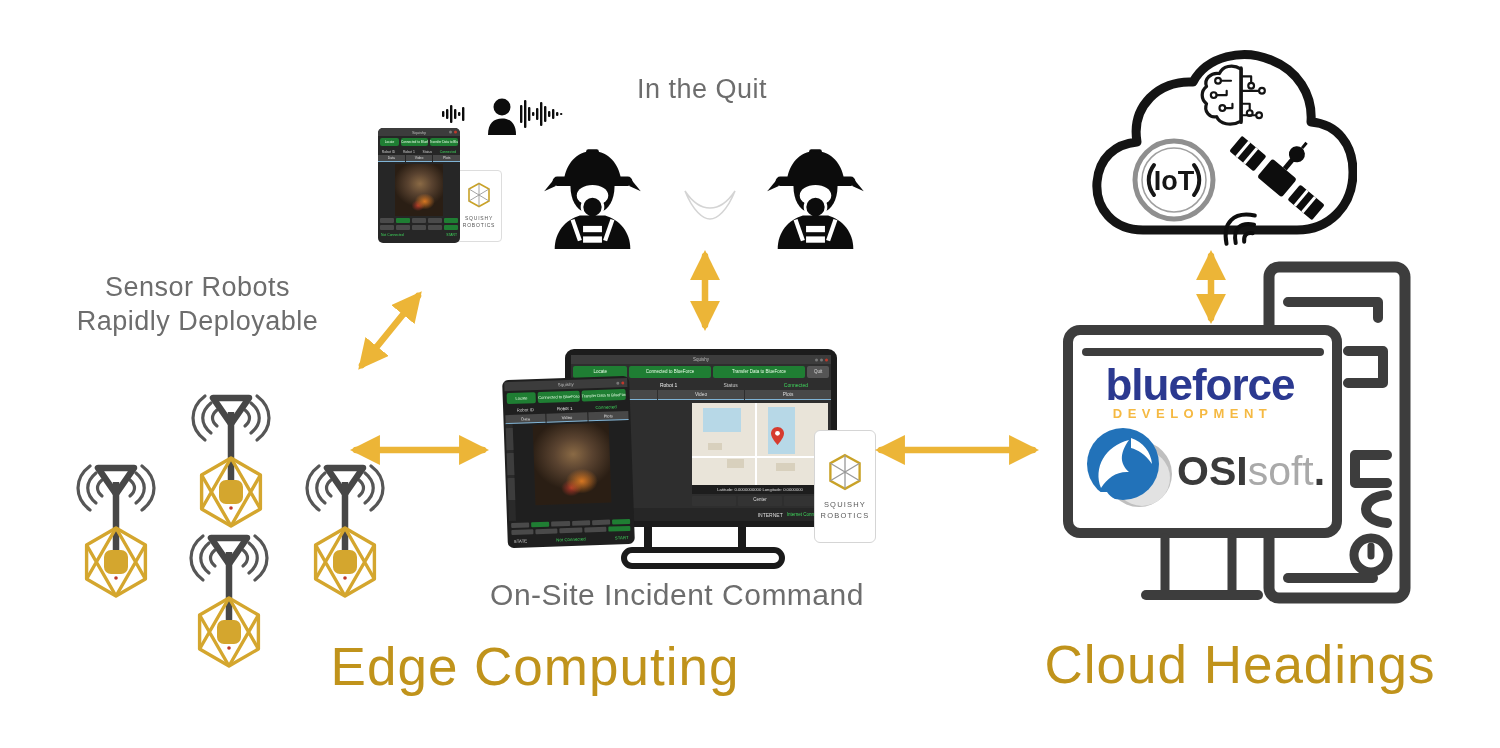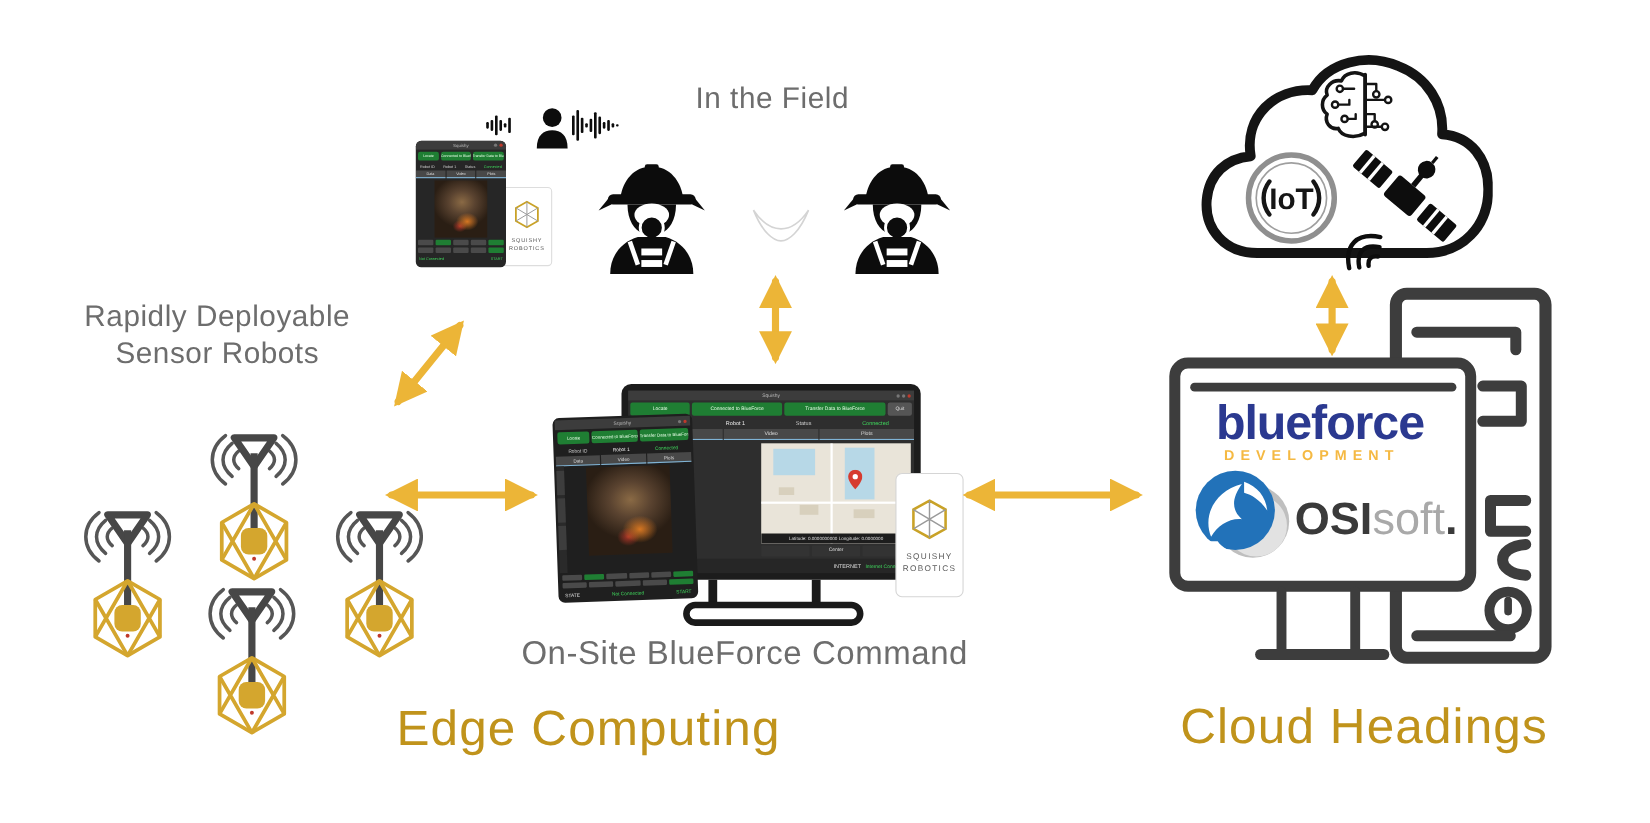--- a/index.html
+++ b/index.html
@@ -9,21 +9,21 @@
     --dev-gold:#F5B942; --osi-gray:#A9A9A9; --ink:#111111;
     --icon-gray:#3D3D3D; --robot-gold:#D4A62E; --wifi-gray:#565656;
     --map-bg:#E9E4D9; --map-water:#B7D8E7; --pin-red:#D63B2F;
   }
   html,body{margin:0;padding:0;}
   body{width:1500px;height:748px;position:relative;overflow:hidden;background:#fff;
        font-family:"Liberation Sans",sans-serif;}
   .abs{position:absolute;}
   .ctr{text-align:center;}
   .gray-label{color:var(--gray-text);font-size:27px;letter-spacing:.5px;}
-  .gold-label{color:var(--gold-text);font-size:45px;letter-spacing:1px;}
+  .gold-label{color:var(--gold-text);font-size:53px;letter-spacing:1px;}
   
   .scrn{background:var(--ui-dark);overflow:hidden;display:flex;flex-direction:column;}
   .tbar{background:var(--ui-titlebar);display:flex;align-items:center;justify-content:center;position:relative;flex:0 0 auto;}
   .tbar .t{color:#bbb;}
   .wdots{position:absolute;right:3px;top:50%;transform:translateY(-50%);display:flex;gap:2px;}
   .wdots i{width:3px;height:3px;border-radius:50%;background:#777;display:block;}
   .wdots i.red{background:#c0392b;}
   .btnrow{display:flex;gap:2px;padding:2px;flex:0 0 auto;}
   .gbtn{background:var(--green-btn);color:#e8ffe8;border-radius:2px;text-align:center;
         overflow:hidden;white-space:nowrap;}
@@ -130,21 +130,21 @@
 
 <div class="abs" style="left:456px;top:170px;width:46px;height:72px;background:#fff;border:1px solid #ddd;border-radius:4px;z-index:1;text-align:center;padding-top:11px;box-sizing:border-box;">
   <svg width="26" height="26" viewBox="0 0 26 26">
     <path d="M13,1.5 L23,7 V19 L13,24.5 L3,19 V7 Z" fill="none" stroke="#C9A227" stroke-width="1.6"></path>
     <path d="M13,1.5 V24.5 M3,7 L23,19 M23,7 L3,19" fill="none" stroke="#9a9a9a" stroke-width="0.9"></path>
   </svg>
   <div style="font-size:5px;letter-spacing:.8px;color:#555;margin-top:3px;">SQUISHY</div>
   <div style="font-size:5px;letter-spacing:.8px;color:#555;margin-top:1px;">ROBOTICS</div>
 </div>
 
-<div class="abs ctr gray-label" style="left:540px;top:74px;width:324px;">In the Field</div>
+<div class="abs ctr gray-label" style="left:540px;top:74px;width:324px;">In the Quit</div>
 
 <div class="abs" style="left:540px;top:143px;width:105px;height:107px;background:#fff;">
   <svg width="105" height="107" viewBox="0 0 100 100">
     <g fill="#0c0c0c">
       <rect x="44" y="5" width="12" height="8" rx="2"></rect>
       <path d="M50,7 C34,7 25,20 23,33 L77,33 C75,20 66,7 50,7 Z"></path>
       <rect x="12" y="31" width="76" height="9" rx="4.5"></rect>
       <path d="M13,34 L4,45 L15,40 Z"></path>
         <path d="M87,34 L96,45 L85,40 Z"></path>
       <path d="M29,40 C29,54 35,62 42,65 L58,65 C65,62 71,54 71,40 Z"></path>
@@ -176,22 +176,22 @@
       <line x1="69" y1="72" x2="62" y2="92" stroke="#fff" stroke-width="4"></line>
     </g>
   </svg>
 </div>
 
 <svg class="abs" style="left:683px;top:187px;" width="54" height="36" viewBox="0 0 54 36">
   <path d="M2,4 C10,24 20,32 27,32 C34,32 44,24 52,4 C44,16 35,21 27,21 C19,21 10,16 2,4 Z" fill="#fff" stroke="#d4d4d4" stroke-width="1.5"></path>
 </svg>
 
 <div class="abs ctr gray-label" style="left:40px;top:270px;width:315px;line-height:34px;">
+  <div>Sensor Robots</div>
   <div>Rapidly Deployable</div>
-  <div>Sensor Robots</div>
 </div>
 
 <svg class="abs" style="left:66px;top:452px;" width="100" height="150" viewBox="0 0 100 150">
   <g stroke="#565656" stroke-width="3.2" stroke-linecap="round" fill="none">
     <path d="M24,14 C8,26 8,46 24,58"></path>
       <path d="M30,21 C19,30 19,42 30,51"></path>
       <path d="M36,28 C30,33 30,39 36,44"></path>
     <path d="M76,14 C92,26 92,46 76,58"></path>
       <path d="M70,21 C81,30 81,42 70,51"></path>
       <path d="M64,28 C70,33 70,39 64,44"></path>
@@ -393,21 +393,21 @@
 
 <div class="abs" style="left:814px;top:430px;width:62px;height:113px;background:#fff;border:1px solid #d5d5d5;border-radius:6px;z-index:2;text-align:center;padding-top:22px;box-sizing:border-box;">
   <svg width="38" height="38" viewBox="0 0 26 26">
     <path d="M13,1.5 L23,7 V19 L13,24.5 L3,19 V7 Z" fill="none" stroke="#C9A227" stroke-width="1.6"></path>
     <path d="M13,1.5 V24.5 M3,7 L23,19 M23,7 L3,19" fill="none" stroke="#9a9a9a" stroke-width="0.9"></path>
   </svg>
   <div style="font-size:7.5px;letter-spacing:1.2px;color:#5a5a5a;margin-top:5px;">SQUISHY</div>
   <div style="font-size:7.5px;letter-spacing:1.2px;color:#5a5a5a;margin-top:2px;">ROBOTICS</div>
 </div>
 
-<div class="abs ctr" style="left:467px;top:578px;width:420px;font-size:30px;color:var(--gray-text);letter-spacing:.5px;">On-Site BlueForce Command</div>
+<div class="abs ctr" style="left:467px;top:578px;width:420px;font-size:30px;color:var(--gray-text);letter-spacing:.5px;">On-Site Incident Command</div>
 
 <div class="abs ctr gold-label" style="left:310px;top:636px;width:450px;">Edge Computing</div>
 
 <svg class="abs" style="left:1085px;top:32px;" width="272" height="218" viewBox="0 0 272 218">
   <path d="M58,198 C28,198 10,176 12,150 C14,126 30,112 52,110 C46,74 74,48 108,50 C122,24 158,16 186,28 C212,38 228,62 226,90 C252,92 268,112 268,140 C268,174 244,198 212,198 Z" fill="#fff" stroke="#141414" stroke-width="9" stroke-linejoin="round"></path>
 
   <g transform="translate(110,30) scale(0.72)" stroke="#141414" fill="none" stroke-width="4.5" stroke-linejoin="round" stroke-linecap="round">
     <path d="M64,10 C52,2 38,6 34,16 C22,14 12,24 16,34 C8,40 8,52 16,58 C12,68 20,78 30,76 C34,86 50,90 64,82 Z"></path>
     <line x1="64" y1="8" x2="64" y2="84"></line>
     <g stroke-width="3">

